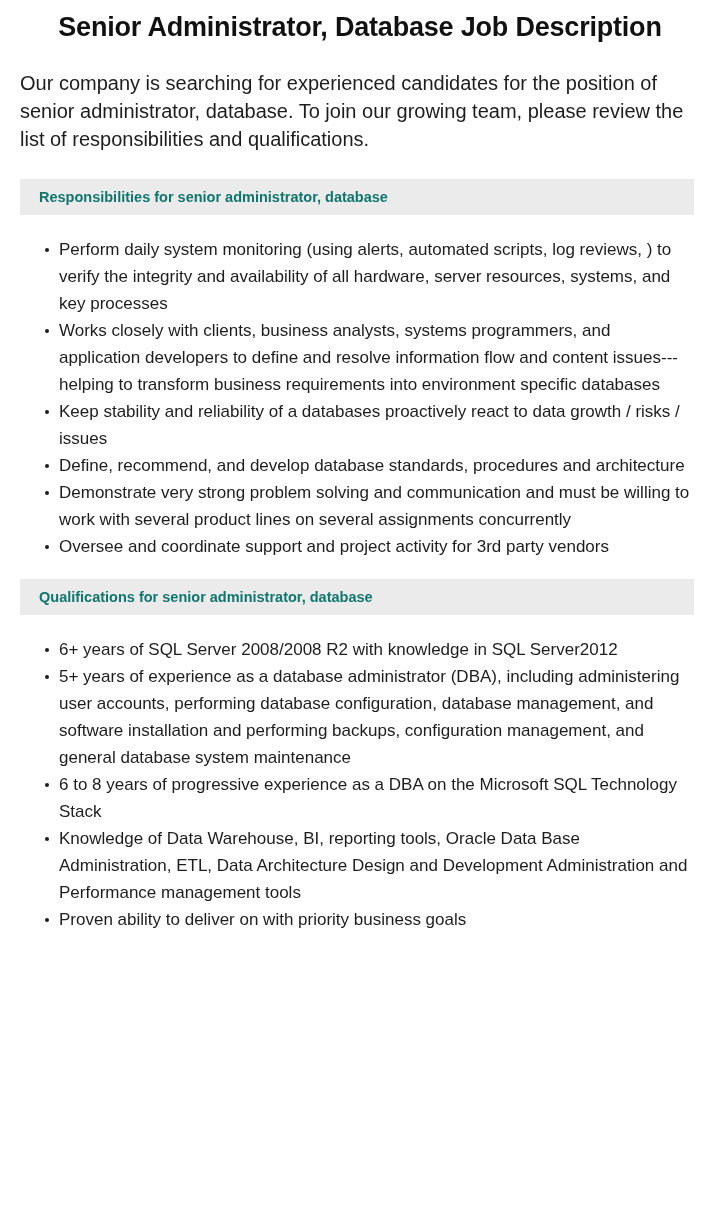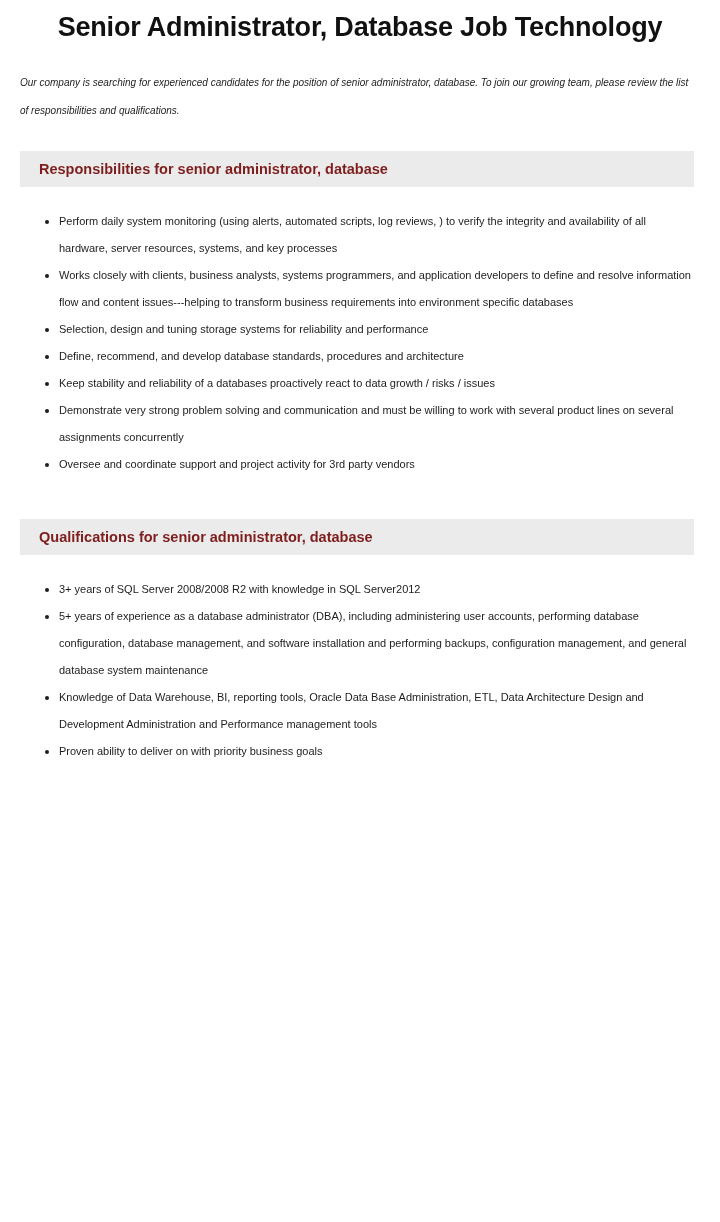--- a/index.html
+++ b/index.html
@@ -26,102 +26,101 @@
     line-height: 31px;
     text-align: center;
     margin: 0;
     padding: 12px 46px 0 46px;
     letter-spacing: -0.2px;
     color: #111111;
   }
   .intro {
     margin: 0;
     padding: 26px 22px 0 20px;
-    font-size: 10px;
+    font-size: 20px;
     line-height: 28px;
     color: #1d1d1d;
-    font-style: italic;
   }
   .section {
     margin-top: 26px;
   }
   .section-header {
     margin: 0 26px 0 20px;
     background: #ebebeb;
     height: 36px;
     line-height: 36px;
     padding: 0 0 0 19px;
     font-size: 14.5px;
     font-weight: bold;
-    color: #7f1d1d;
+    color: #0f766e;
     box-sizing: border-box;
   }
   ul.bullets {
     list-style: none;
     margin: 0;
     padding: 0;
     padding-top: 20px;
   }
   ul.bullets li {
     position: relative;
     margin: 0 24px 0 0;
     padding: 0 0 0 59px;
-    font-size: 11px;
+    font-size: 17px;
     line-height: 27px;
     color: #1d1d1d;
   }
   ul.bullets li::before {
     content: "";
     position: absolute;
     left: 45px;
     top: 12px;
     width: 4px;
     height: 4px;
     border-radius: 50%;
     background: #1d1d1d;
   }
   .section--responsibilities ul.bullets {
     padding-top: 21px;
   }
   .section--qualifications {
-    margin-top: 41px;
+    margin-top: 19px;
   }
   .section--qualifications ul.bullets {
     padding-top: 21px;
   }
   .tail-space {
     height: 18px;
   }
 </style>
 </head>
 <body>
 
 <div class="page">
 
-  <h1 class="doc-title">Senior Administrator, Database Job Technology</h1>
+  <h1 class="doc-title">Senior Administrator, Database Job Description</h1>
 
   <p class="intro">Our company is searching for experienced candidates for the position of senior administrator, database. To join our growing team, please review the list of responsibilities and qualifications.</p>
 
   <section class="section section--responsibilities">
     <div class="section-header">Responsibilities for senior administrator, database</div>
     <ul class="bullets">
         <li>Perform daily system monitoring (using alerts, automated scripts, log reviews, ) to verify the integrity and availability of all hardware, server resources, systems, and key processes</li>
         <li>Works closely with clients, business analysts, systems programmers, and application developers to define and resolve information flow and content issues---helping to transform business requirements into environment specific databases</li>
-        <li>Selection, design and tuning storage systems for reliability and performance</li>
+        <li>Keep stability and reliability of a databases proactively react to data growth / risks / issues</li>
         <li>Define, recommend, and develop database standards, procedures and architecture</li>
-        <li>Keep stability and reliability of a databases proactively react to data growth / risks / issues</li>
         <li>Demonstrate very strong problem solving and communication and must be willing to work with several product lines on several assignments concurrently</li>
         <li>Oversee and coordinate support and project activity for 3rd party vendors</li>
       </ul>
   </section>
 
   <section class="section section--qualifications">
     <div class="section-header">Qualifications for senior administrator, database</div>
     <ul class="bullets">
-        <li>3+ years of SQL Server 2008/2008 R2 with knowledge in SQL Server2012</li>
+        <li>6+ years of SQL Server 2008/2008 R2 with knowledge in SQL Server2012</li>
         <li>5+ years of experience as a database administrator (DBA), including administering user accounts, performing database configuration, database management, and software installation and performing backups, configuration management, and general database system maintenance</li>
+        <li>6 to 8 years of progressive experience as a DBA on the Microsoft SQL Technology Stack</li>
         <li>Knowledge of Data Warehouse, BI, reporting tools, Oracle Data Base Administration, ETL, Data Architecture Design and Development Administration and Performance management tools</li>
         <li>Proven ability to deliver on with priority business goals</li>
       </ul>
   </section>
 
   <div class="tail-space"></div>
 </div>
 
 </body></html>

